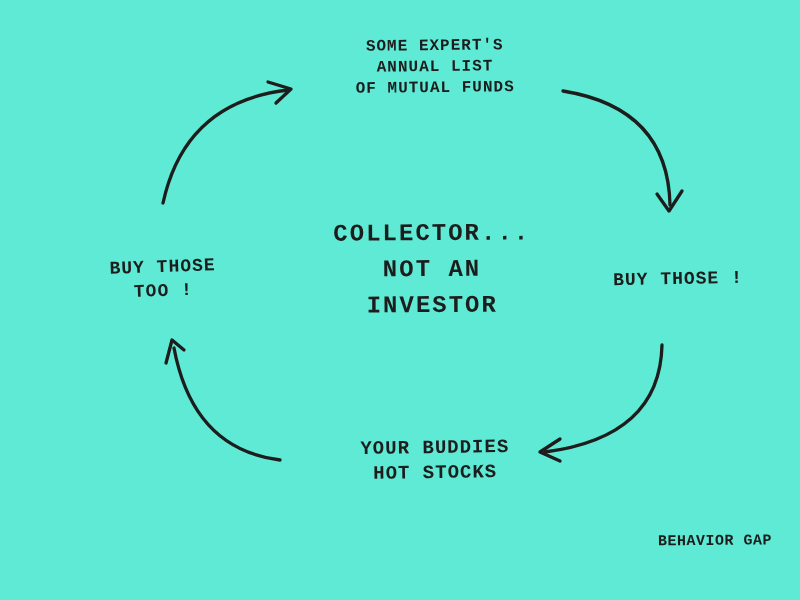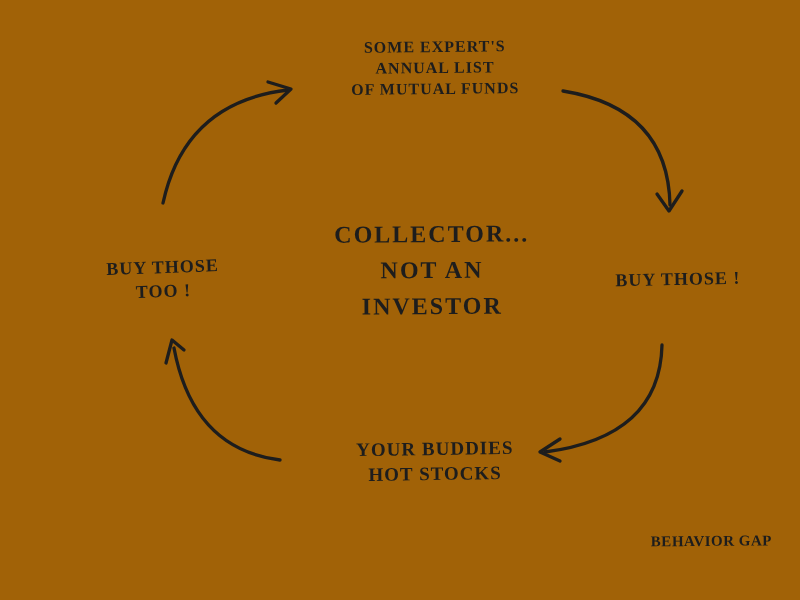--- a/index.html
+++ b/index.html
@@ -1,21 +1,21 @@
 <!DOCTYPE html>
 <html><head>
 <meta charset="utf-8">
 <style>
   html,body{margin:0;padding:0;background:#ffffff;}
   .canvas{
     position:relative;
     width:800px;height:600px;
-    background:#a16207;
+    background:#5eead4;
     overflow:hidden;
-    font-family:Liberation Serif, serif;
+    font-family:Liberation Mono, monospace;
     color:#1d1d1d;
   }
   .arrows-layer{position:absolute;left:0;top:0;width:800px;height:600px;}
   .arrows-layer path{
     fill:none;
     stroke:#1d1d1d;
     stroke-width:3.3;
     stroke-linecap:round;
     stroke-linejoin:round;
   }

